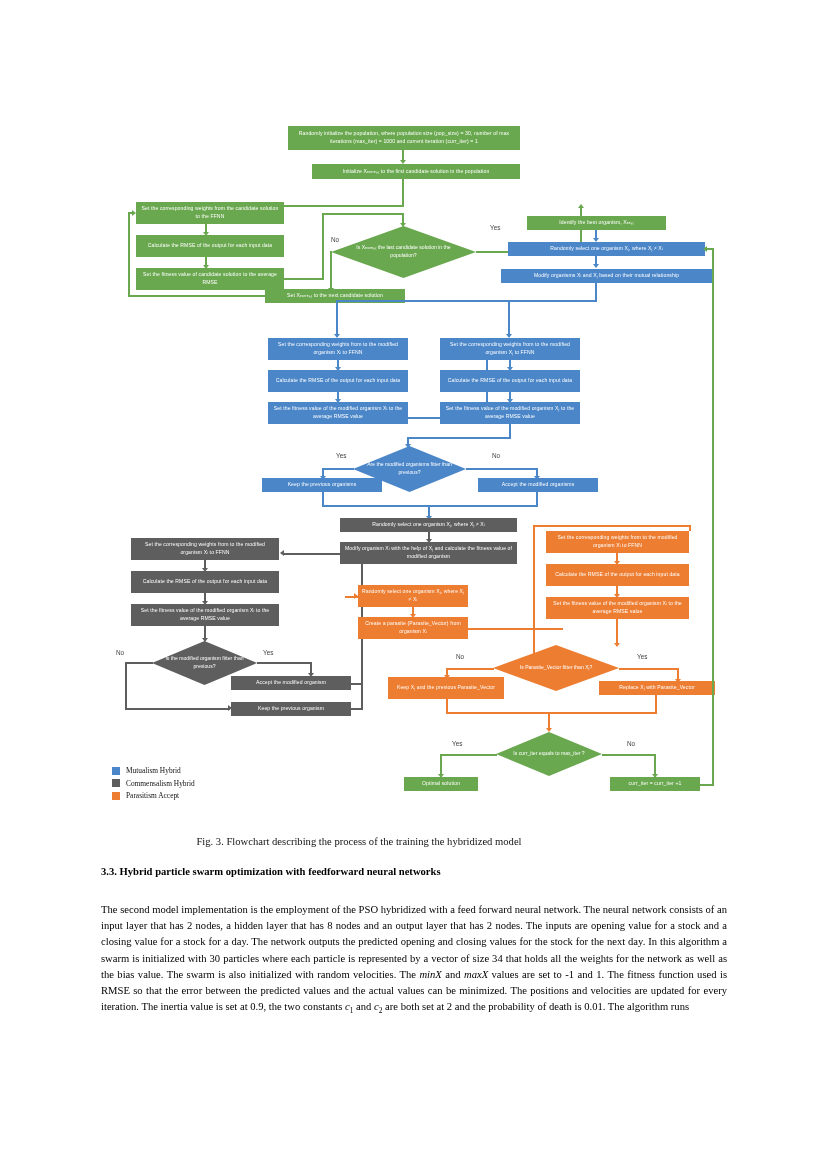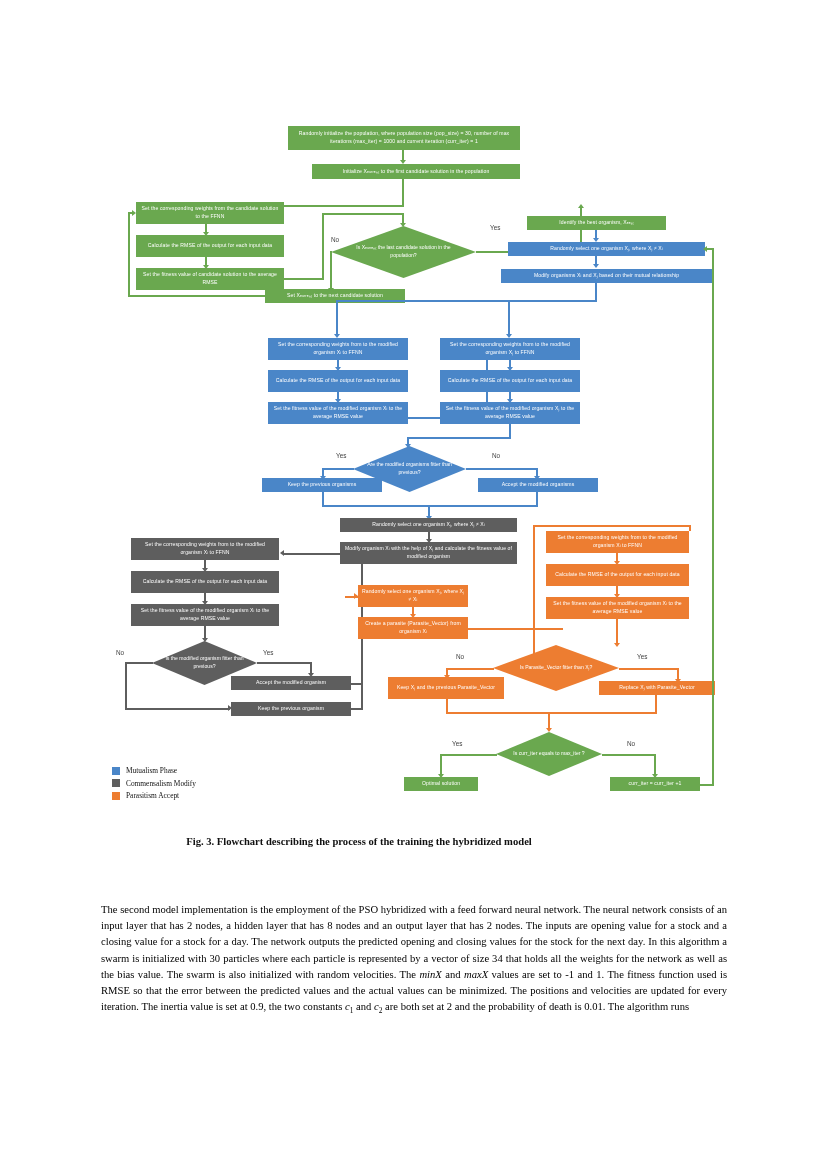--- a/index.html
+++ b/index.html
@@ -43,21 +43,21 @@
   .arw-r{border-top:3px solid transparent;border-bottom:3px solid transparent;border-left-width:4px;border-left-style:solid;}
 
   
   .legend{position:absolute;left:112px;top:766px;}
   .leg-row{display:flex;align-items:center;margin-bottom:3.5px;}
   .leg-sw{width:8px;height:8px;margin-right:6px;}
   .leg-tx{font-family:"Liberation Serif",serif;font-size:7.4px;color:#111;}
 
   
   .caption{position:absolute;left:0;top:836px;width:718px;text-align:center;
-    font-family:"Liberation Serif",serif;font-size:10.6px;color:#111;font-weight:bold;}
+    font-family:"Liberation Serif",serif;font-size:10.6px;color:#111;}
   .heading{position:absolute;left:101px;top:866px;width:626px;
     font-family:"Liberation Serif",serif;font-weight:bold;font-size:10.6px;color:#000;}
   .para{position:absolute;left:101px;top:902px;width:626px;
     font-family:"Liberation Serif",serif;font-size:10.6px;line-height:1.53;
     text-align:justify;color:#000;}
   .it{font-style:italic;}
   sub{font-size:.7em;}
 </style>
 </head>
 <body>
@@ -297,31 +297,32 @@
     <div class="node green" style="left:610px;top:777px;width:90px;height:14px;">curr_iter = curr_iter  +1</div>
 
     <div class="ln g-ln" style="left:700px;top:784px;width:14px;height:2px;"></div>
     <div class="ln g-ln" style="left:712px;top:248px;width:2px;height:538px;"></div>
     <div class="ln g-ln" style="left:707px;top:248px;width:7px;height:2px;"></div>
     <div class="arw arw-l" style="left:703px;top:246px;border-right-color:#6aa84f;"></div>
 
     <div class="legend">
       <div class="leg-row">
         <span class="leg-sw" style="background:#4a86c8;"></span>
-        <span class="leg-tx">Mutualism Phase</span>
+        <span class="leg-tx">Mutualism Hybrid</span>
       </div>
       <div class="leg-row">
         <span class="leg-sw" style="background:#5e5e5e;"></span>
-        <span class="leg-tx">Commensalism Modify</span>
+        <span class="leg-tx">Commensalism Hybrid</span>
       </div>
       <div class="leg-row">
         <span class="leg-sw" style="background:#ed7d31;"></span>
         <span class="leg-tx">Parasitism Accept</span>
       </div>
     </div>
 
   </div>
 
   <div class="caption">Fig. 3. Flowchart describing the process of the training the hybridized model</div>
+  <div class="heading">3.3. Hybrid particle swarm optimization with feedforward neural networks</div>
 
   <div class="para"><span>The second model implementation is the employment of the PSO hybridized with a feed forward neural network. The neural network consists of an input layer that has 2 nodes, a hidden layer that has 8 nodes and an output layer that has 2 nodes. The inputs are opening value for a stock and a closing value for a stock for a day. The network outputs the predicted opening and closing values for the stock for the next day. In this algorithm a swarm is initialized with 30 particles where each particle is represented by a vector of size 34 that holds all the weights for the network as well as the bias value. The swarm is also initialized with random velocities. The </span><span class="it">minX</span><span> and </span><span class="it">maxX</span><span> values are set to -1 and 1. The fitness function used is RMSE so that the error between the predicted values and the actual values can be minimized. The positions and velocities are updated for every iteration. The inertia value is set at 0.9, the two constants </span><span class="it">c</span><sub>1</sub><span> and  </span><span class="it">c</span><sub>2</sub><span> are both set at 2 and the probability of death is 0.01. The algorithm runs</span></div>
 
 </div>
 
 </body></html>

